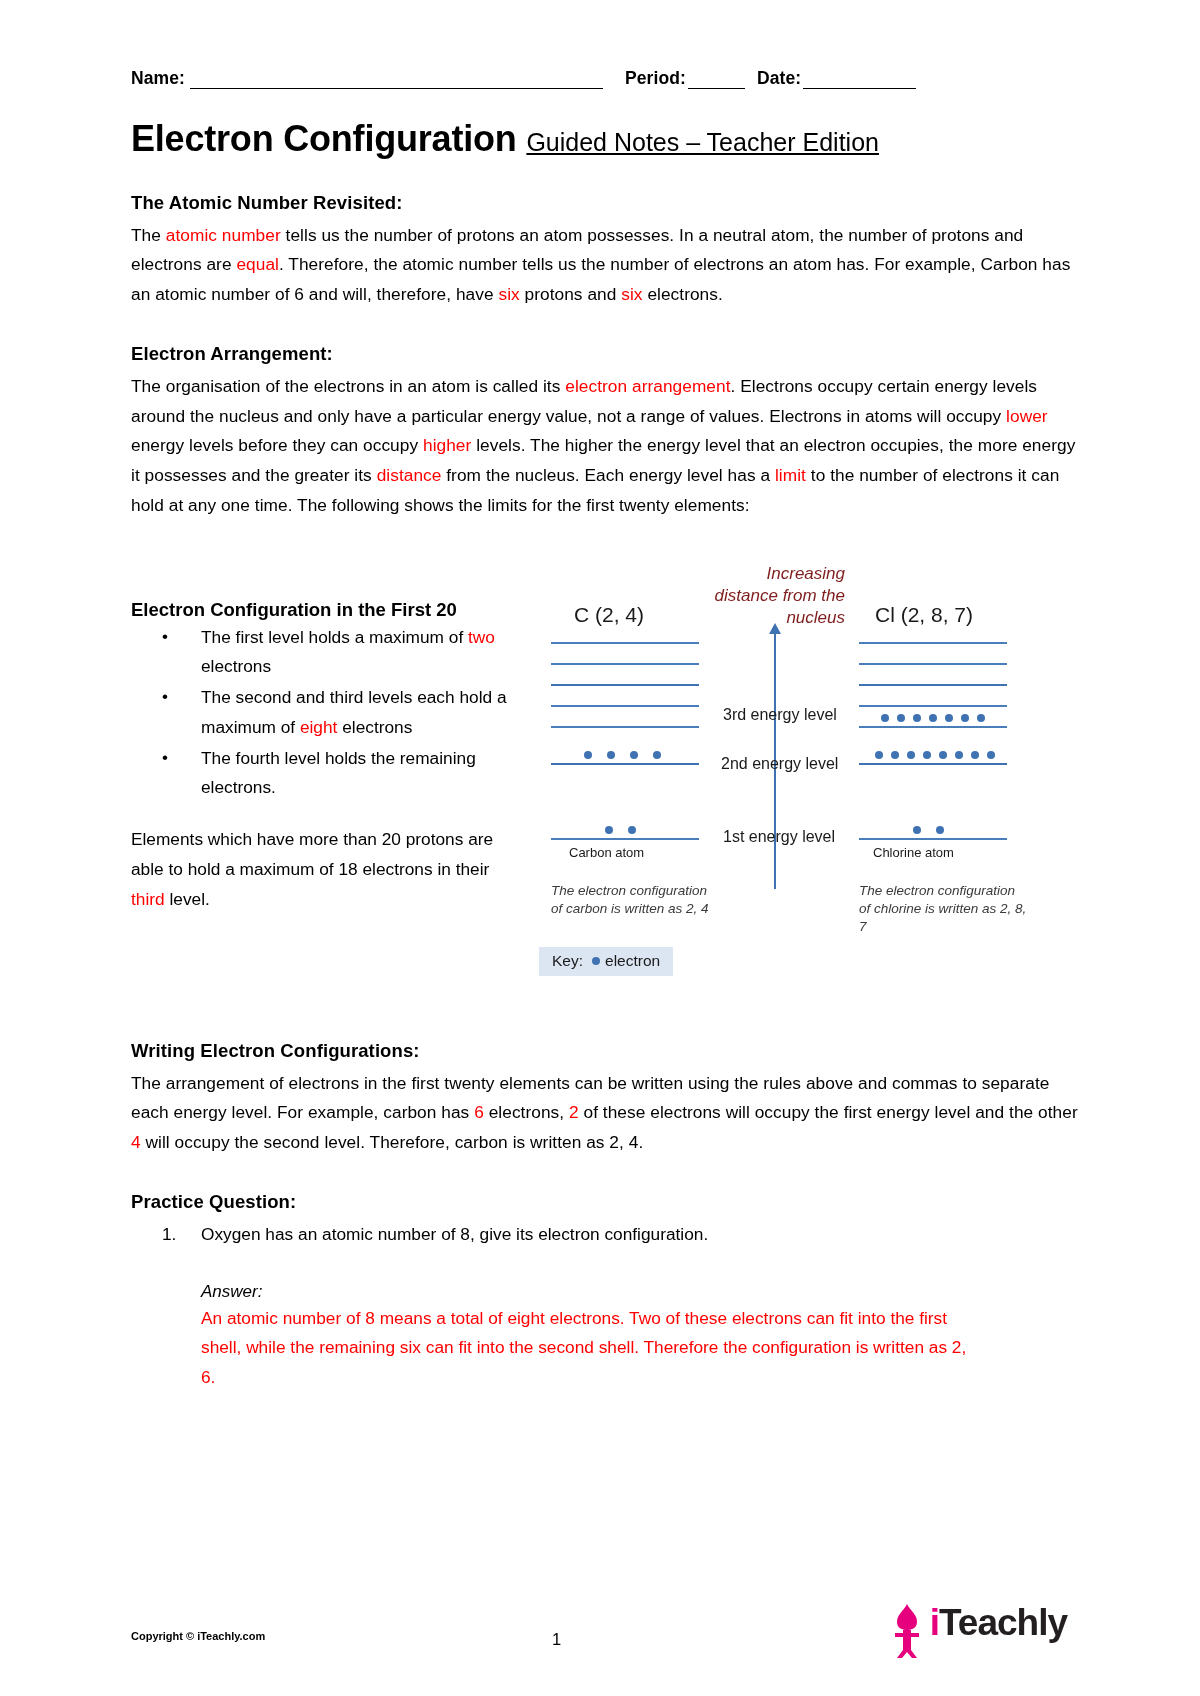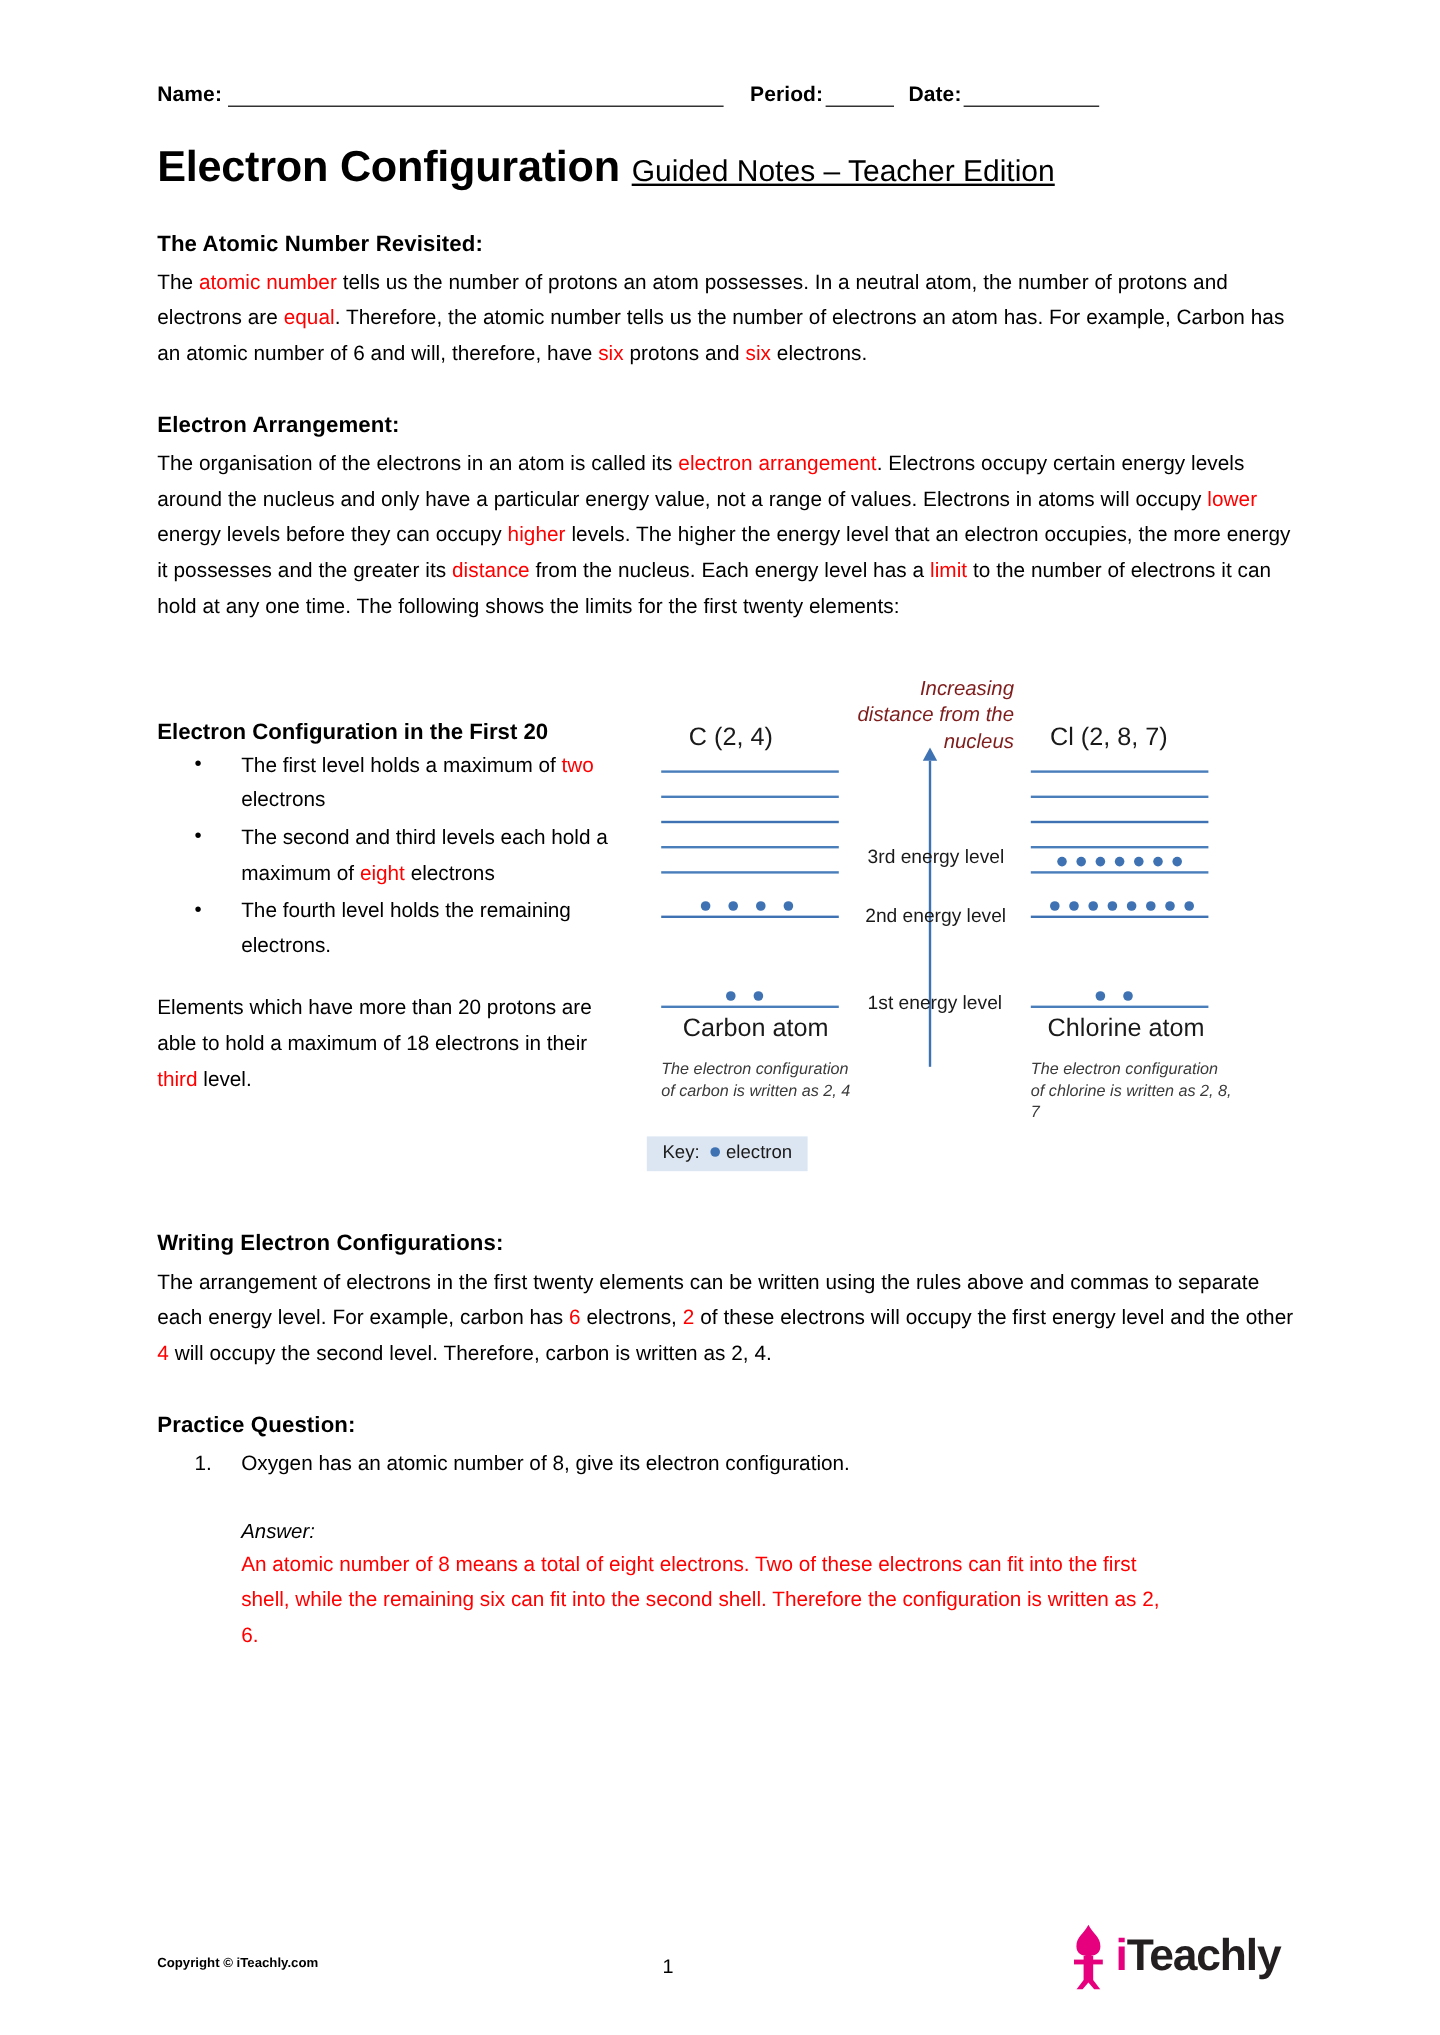--- a/index.html
+++ b/index.html
@@ -87,21 +87,21 @@
   .lvl-line.thick{border-top:2.6px solid #3f72b3;}
   .elec{
     position:absolute;width:8px;height:8px;border-radius:50%;
     background:#3f72b3;
   }
   .atom-title{
     position:absolute;font-size:21px;color:#1a1a1a;
     white-space:nowrap;font-family:"Liberation Sans",sans-serif;
   }
   .atom-name{
-    position:absolute;font-size:21px;color:#1a1a1a;white-space:nowrap;
+    position:absolute;font-size:13px;color:#1a1a1a;white-space:nowrap;
   }
   .cap{
     position:absolute;font-size:13.5px;font-style:italic;
     color:#3a3a3a;line-height:1.33;width:160px;
   }
   .axis-label{
     position:absolute;font-size:17px;font-style:italic;
     color:#7f1d1d;text-align:right;line-height:1.3;width:140px;
   }
   .lvl-label{
@@ -118,21 +118,21 @@
   .keybox{
     position:absolute;background:#dce6f2;
     font-size:15.5px;color:#1a1a1a;
     padding:5px 13px 6px 13px;white-space:nowrap;
   }
   .keybox .kd{
     display:inline-block;width:8px;height:8px;border-radius:50%;
     background:#3f72b3;margin:0 5px 1px 9px;vertical-align:middle;
   }
   
-  h2.sec.tight{margin-top:38px;}
+  h2.sec.tight{margin-top:53px;}
   ol.pq{
     margin:4px 0 0 0;padding:0;list-style:none;
   }
   ol.pq li{
     position:relative;font-size:17.3px;line-height:1.72;
     padding-left:70px;
   }
   ol.pq li .num{position:absolute;left:31px;top:0;}
   .answer-block{margin:32px 0 0 70px;}
   .ans-lbl{font-size:17px;font-style:italic;margin:0 0 2px 0;}
@@ -145,21 +145,21 @@
     position:absolute;left:131px;right:120px;bottom:28px;
     height:66px;
   }
   .copy{
     position:absolute;left:0;top:28px;font-size:11px;font-weight:bold;
   }
   .pageno{
     position:absolute;left:421px;top:28px;font-size:16.5px;
   }
   .logo{
-    position:absolute;right:13px;top:0;display:flex;align-items:center;
+    position:absolute;right:13px;top:0;display:flex;
   }
   .logo-mark{
     position:relative;width:34px;height:56px;margin-right:6px;
   }
   .logo-word{
     font-size:37px;font-weight:bold;color:#e6007e;letter-spacing:-1px;
   }
   .logo-word .t{color:#231f20;}
 </style>
 </head>

